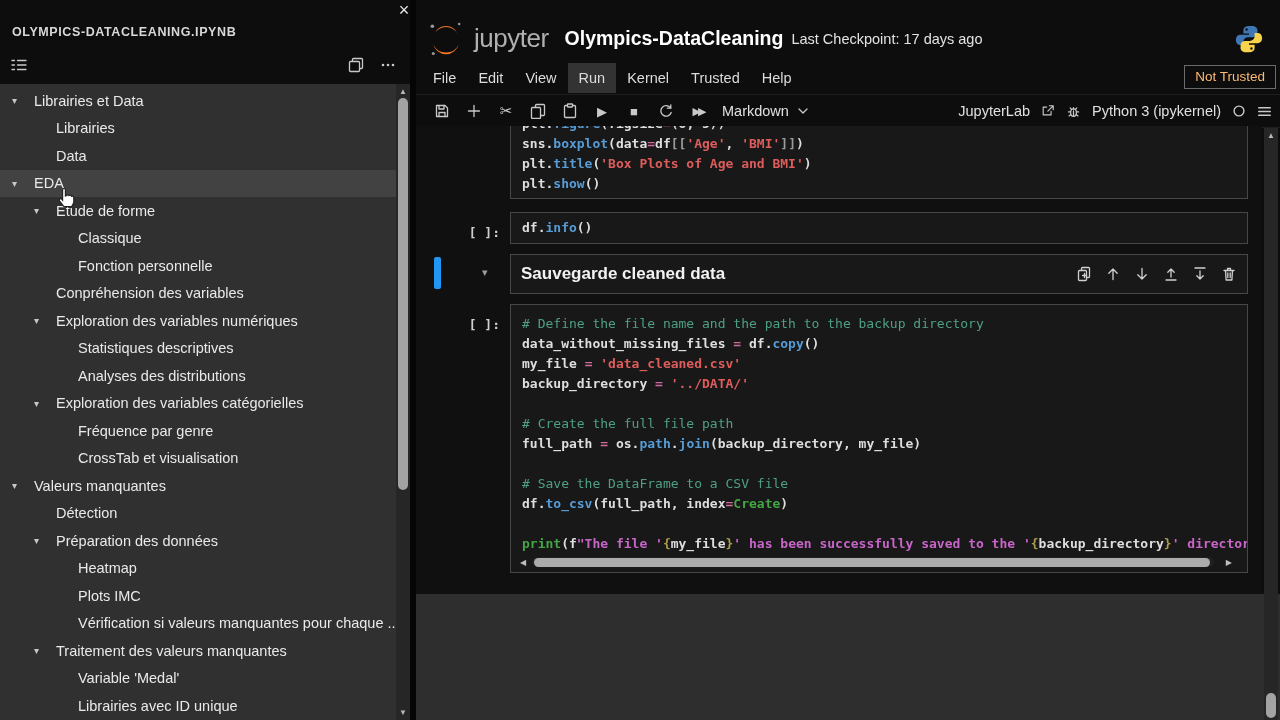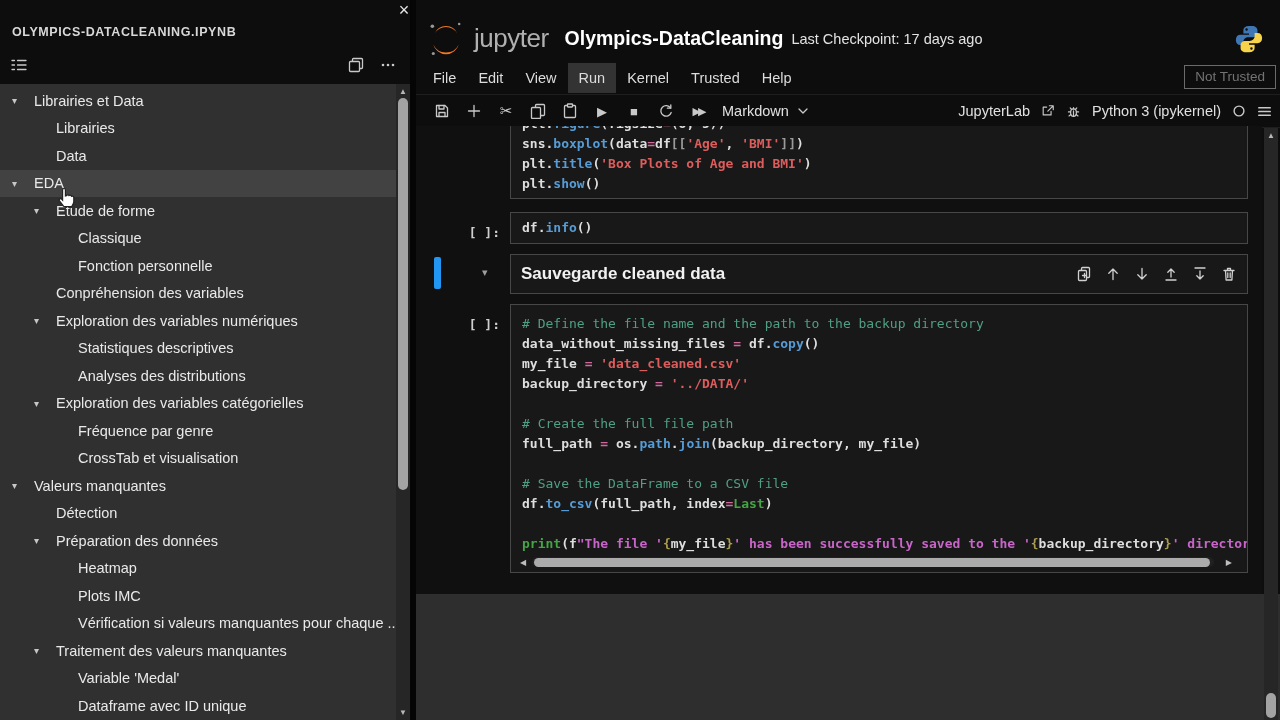--- a/index.html
+++ b/index.html
@@ -43,21 +43,21 @@
   .brand{margin-left:8px;font-size:26px;color:#b0b0b0;letter-spacing:-.5px;}
   .nb-title{margin-left:16px;font-size:19.5px;font-weight:bold;color:#fff;}
   .checkpoint{margin-left:8px;font-size:14.5px;color:#e3e3e3;}
   .pylogo{position:absolute;right:16px;top:8px;width:30px;height:30px;}
 
   .menubar{position:relative;height:33px;display:flex;align-items:center;padding-left:6px;
            border-bottom:1px solid #1e1e1e;}
   .menu-item{padding:7px 11px;font-size:14.5px;color:#dcdcdc;}
   .menu-item.active{background:#333;}
   .not-trusted{position:absolute;right:4px;top:4px;height:22px;line-height:22px;padding:0 10px;
-               border:1px solid #6b6b6b;color:#737373;font-size:13.5px;text-align:right;}
+               border:1px solid #6b6b6b;color:#fdba74;font-size:13.5px;text-align:right;}
 
   .toolbar{height:32px;display:flex;align-items:center;padding-left:10px;border-bottom:1px solid #1e1e1e;}
   .tbtn{width:32px;height:26px;display:flex;align-items:center;justify-content:center;color:#c9c9c9;}
   .glyph{font-size:13px;color:#c9c9c9;}
   .ffwd{letter-spacing:-3px;font-size:11px;}
   .celltype{margin-left:8px;display:flex;align-items:center;gap:9px;color:#e0e0e0;font-size:14.5px;}
   .tb-right{margin-left:auto;display:flex;align-items:center;gap:11px;padding-right:8px;
             color:#e0e0e0;font-size:14.5px;}
 
   .nb{position:absolute;left:0;top:110px;width:846px;height:468px;background:#101010;overflow:hidden;}
@@ -207,21 +207,21 @@
         <div class="tree-row lvl1">
           <span class="tw">▾</span>
           <span class="tl">Traitement des valeurs manquantes</span>
         </div>
         <div class="tree-row lvl2">
           <span class="tw"></span>
           <span class="tl">Variable 'Medal'</span>
         </div>
         <div class="tree-row lvl2">
           <span class="tw"></span>
-          <span class="tl">Dataframe avec ID unique</span>
+          <span class="tl">Librairies avec ID unique</span>
         </div>
       </div>
 
     <div class="sb-scroll">
       <div class="scroll-arrow" style="top:2px">▲</div>
       <div class="sb-thumb"></div>
       <div class="scroll-arrow" style="bottom:1px">▼</div>
     </div>
 
     <span class="cursor-hand">
@@ -395,21 +395,21 @@
           <div class="cbox">
             <div class="cline"><span class="tk-c"># Define the file name and the path to the backup directory</span></div>
             <div class="cline"><span>data_without_missing_files </span><span class="tk-o">=</span><span> df.</span><span class="tk-f">copy</span><span>()</span></div>
             <div class="cline"><span>my_file </span><span class="tk-o">=</span><span> </span><span class="tk-s">'data_cleaned.csv'</span></div>
             <div class="cline"><span>backup_directory </span><span class="tk-o">=</span><span> </span><span class="tk-s">'../DATA/'</span></div>
             <div class="cline"></div>
             <div class="cline"><span class="tk-c"># Create the full file path</span></div>
             <div class="cline"><span>full_path </span><span class="tk-o">=</span><span> os.</span><span class="tk-f">path</span><span>.</span><span class="tk-f">join</span><span>(backup_directory, my_file)</span></div>
             <div class="cline"></div>
             <div class="cline"><span class="tk-c"># Save the DataFrame to a CSV file</span></div>
-            <div class="cline"><span>df.</span><span class="tk-f">to_csv</span><span>(full_path, index</span><span class="tk-o">=</span><span class="tk-k">Last</span><span>)</span></div>
+            <div class="cline"><span>df.</span><span class="tk-f">to_csv</span><span>(full_path, index</span><span class="tk-o">=</span><span class="tk-k">Create</span><span>)</span></div>
             <div class="cline"></div>
             <div class="cline"><span class="tk-k">print</span><span>(f</span><span class="tk-m">"The file '</span><span class="tk-br">{</span><span>my_file</span><span class="tk-br">}</span><span class="tk-m">' has been successfully saved to the '</span><span class="tk-br">{</span><span>backup_directory</span><span class="tk-br">}</span><span class="tk-m">' director</span></div>
             <div class="hscroll">
               <span class="h-arrow left">◀</span>
               <div class="h-track"></div>
               <div class="h-thumb"></div>
               <span class="h-arrow right">▶</span>
             </div>
           </div>
         </div>

